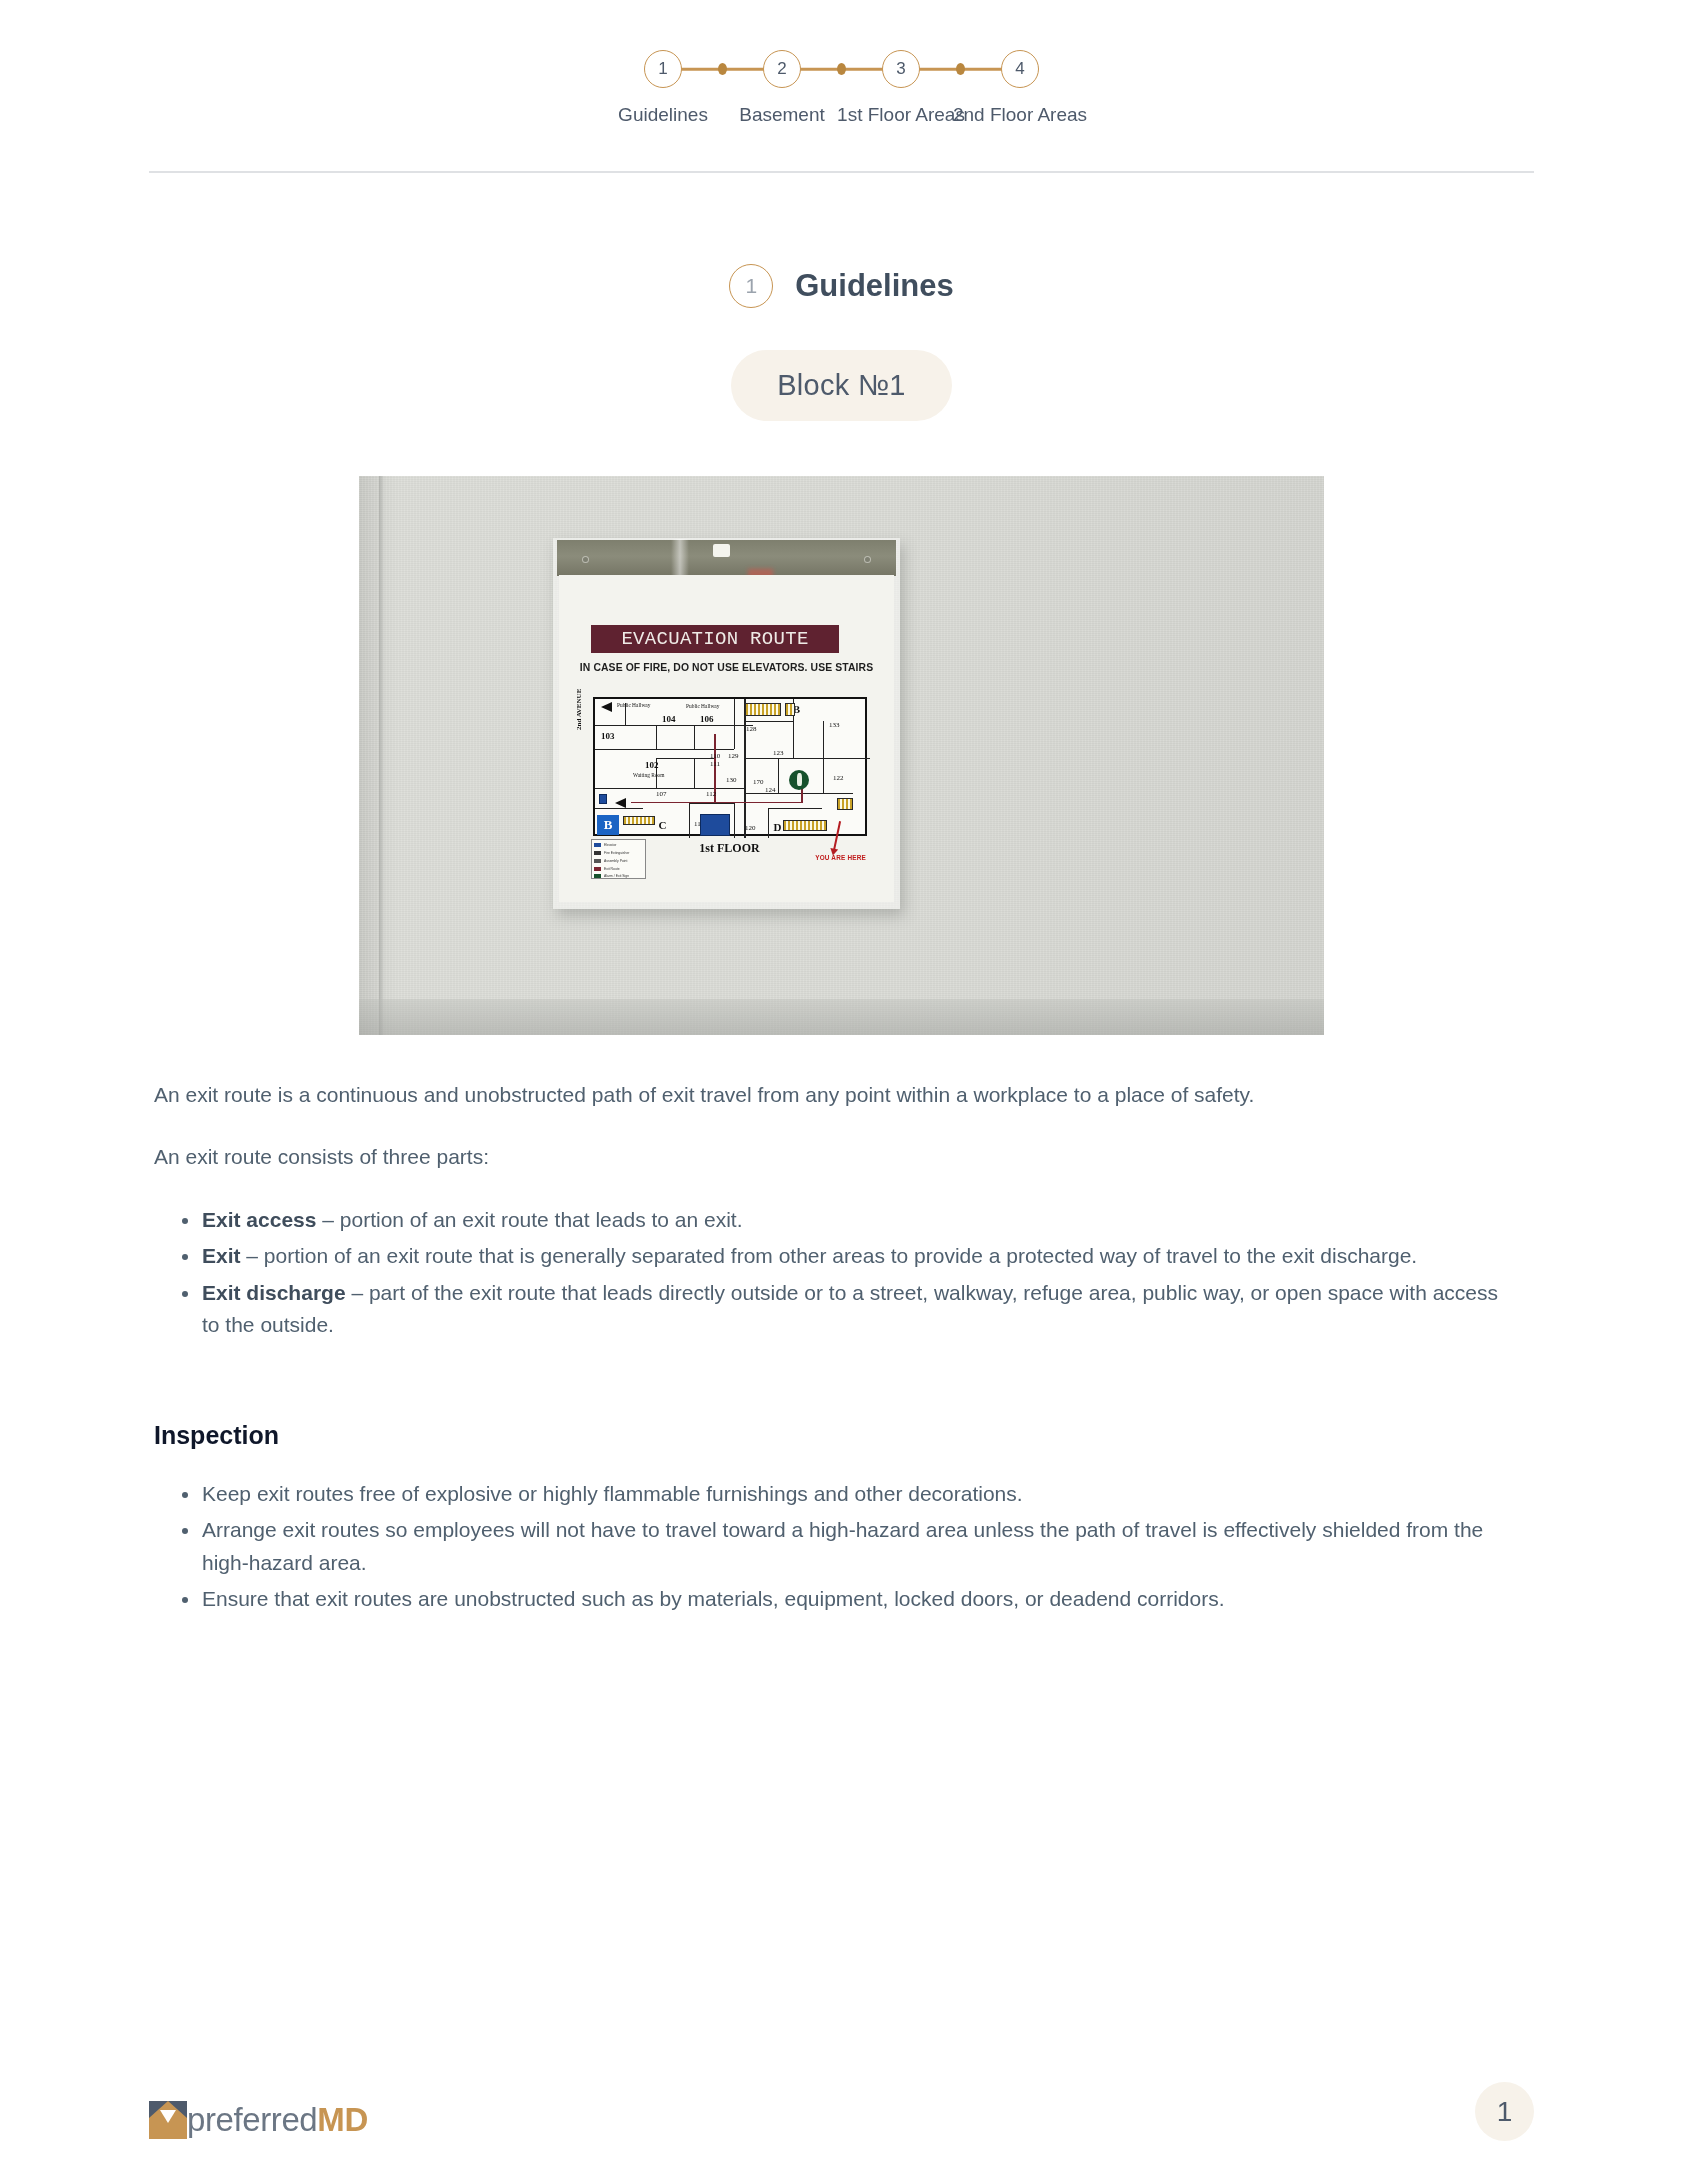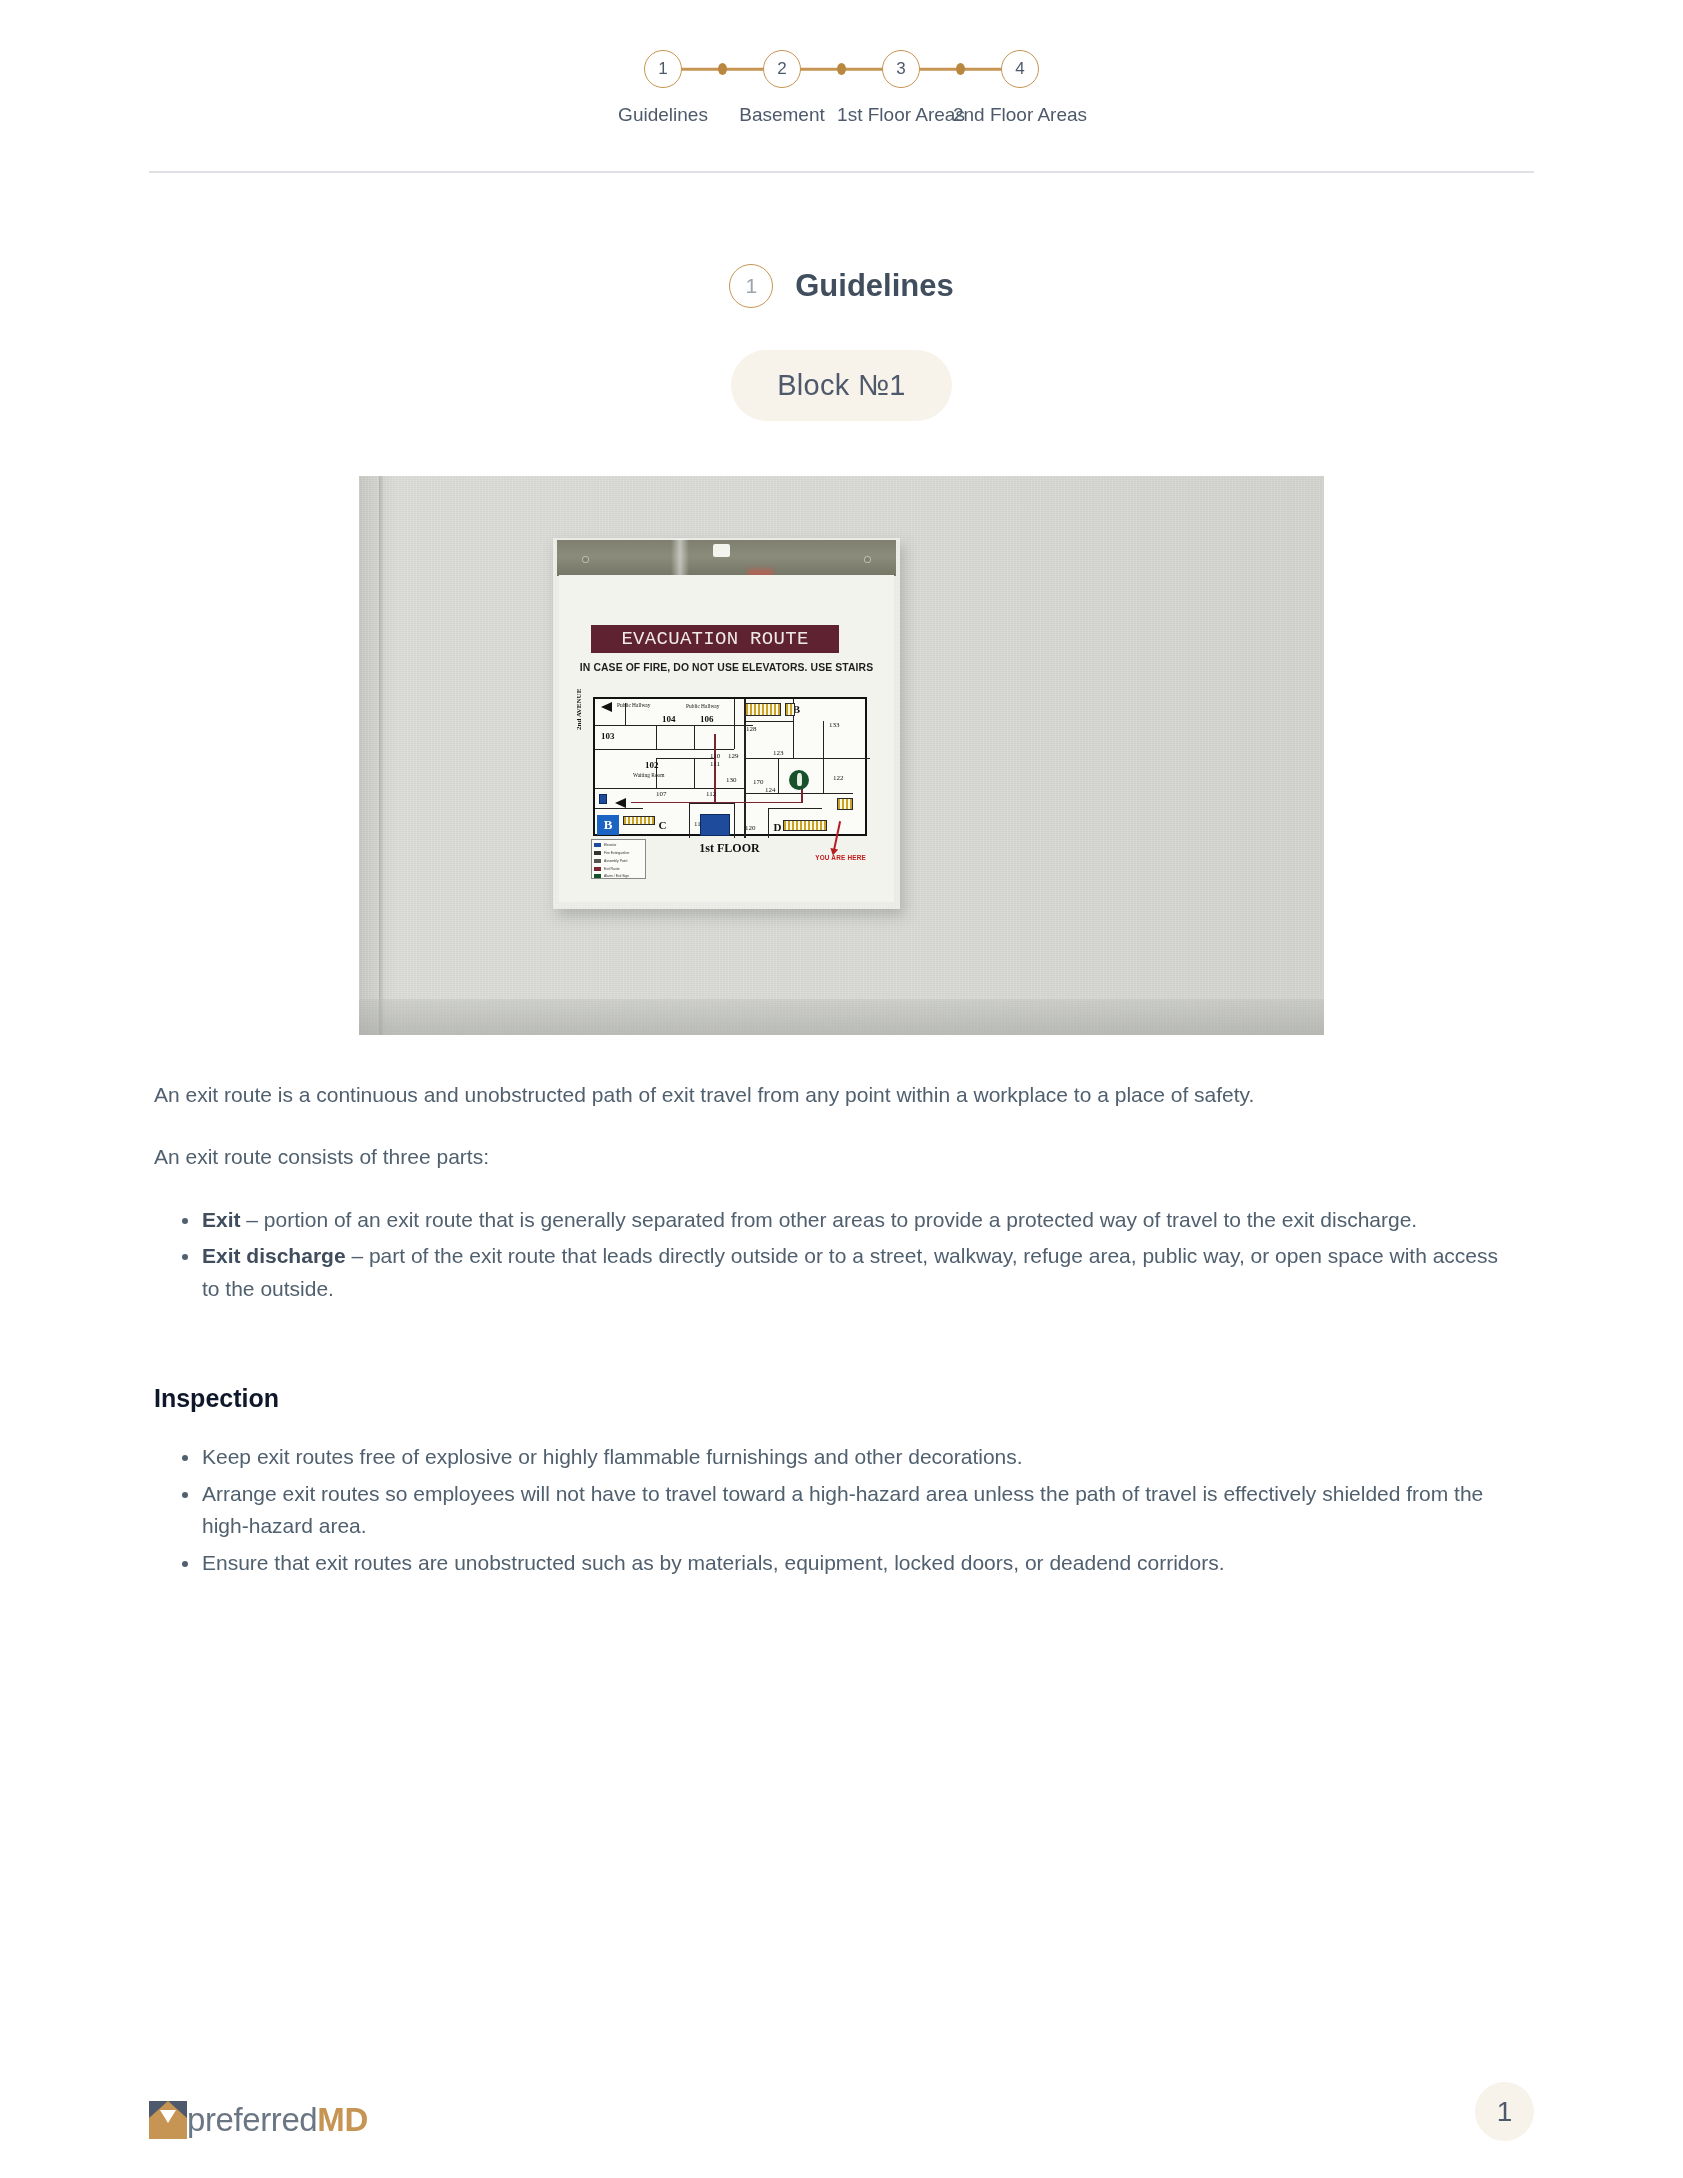--- a/index.html
+++ b/index.html
@@ -747,20 +747,23 @@
       </div>
     </div>
   </div>
 
   <div class="body">
     <p class="para">An exit route is a continuous and unobstructed path of exit travel from any point within a workplace to a place of safety.</p>
     <p class="para">An exit route consists of three parts:</p>
 
     <ul class="bullets">
       <li>
+        <b>Exit access</b><span> – portion of an exit route that leads to an exit.</span>
+      </li>
+      <li>
         <b>Exit</b><span> – portion of an exit route that is generally separated from other areas to provide a protected way of travel to the exit discharge.</span>
       </li>
       <li>
         <b>Exit discharge</b><span> – part of the exit route that leads directly outside or to a street, walkway, refuge area, public way, or open space with access to the outside.</span>
       </li>
     </ul>
 
     <div class="sub-head">Inspection</div>
 
     <ul class="bullets">

